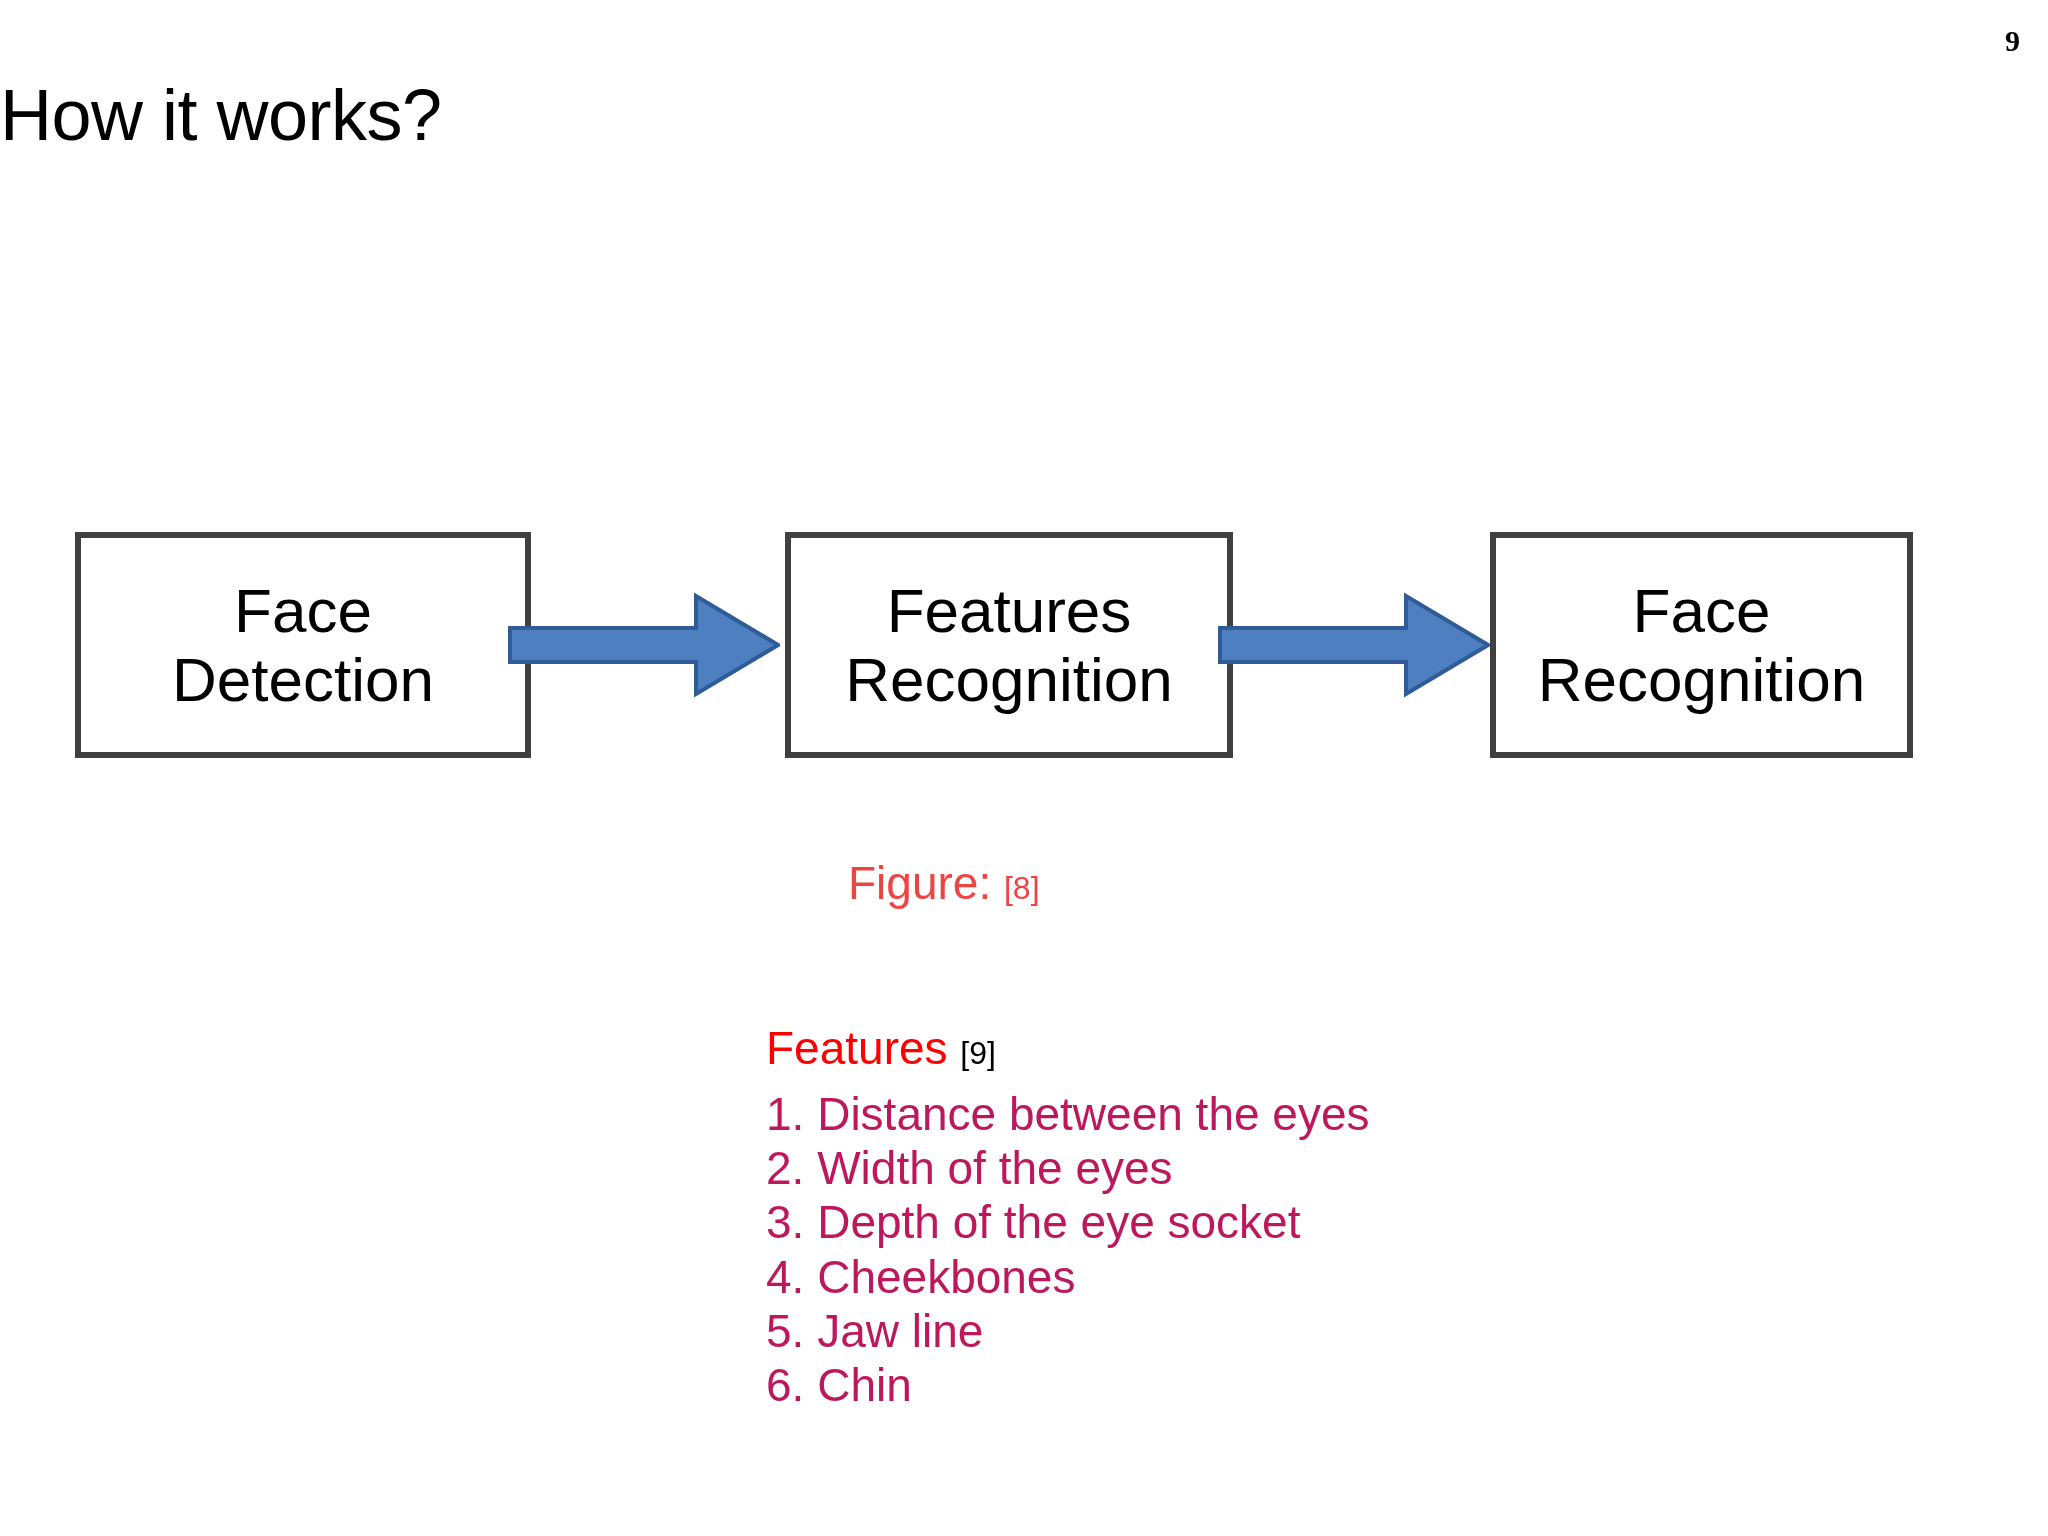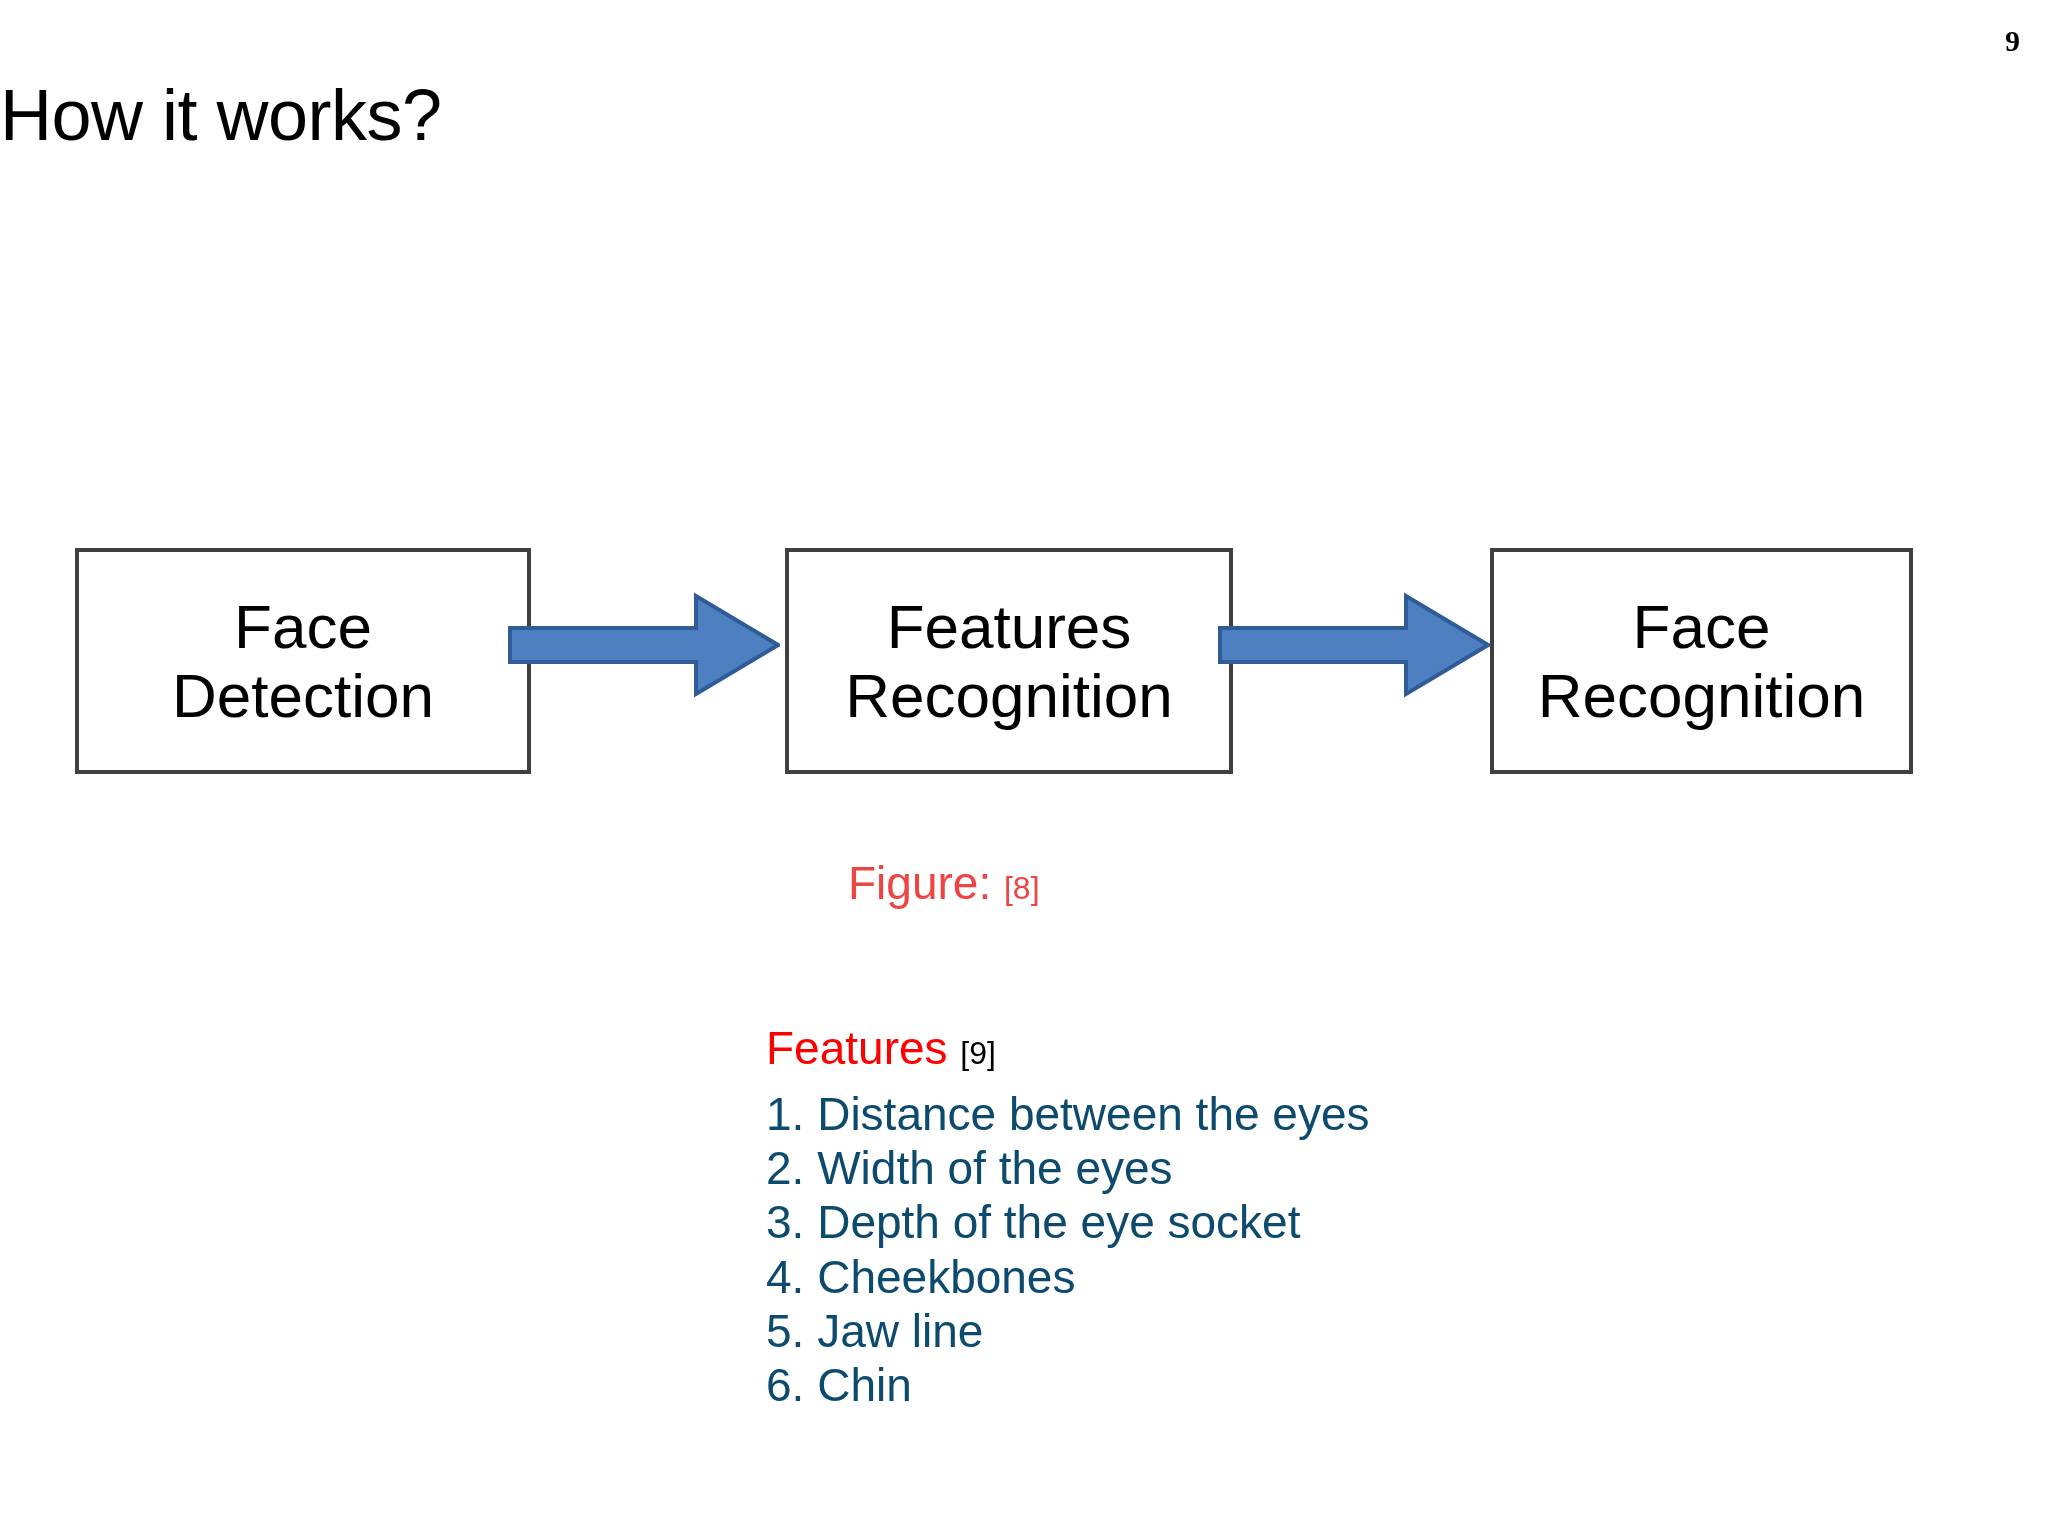--- a/index.html
+++ b/index.html
@@ -46,23 +46,23 @@
   
   .flow {
     position: absolute;
     left: 0;
     top: 532px;
     width: 2048px;
     height: 234px;
   }
   .flow-box {
     position: absolute;
-    top: 16px;
+    top: 0;
     height: 226px;
-    border: 4px solid #404040;
+    border: 6px solid #404040;
     background: #ffffff;
     box-sizing: border-box;
     display: flex;
     flex-direction: column;
     align-items: center;
     justify-content: center;
   }
   .flow-box .line {
     font-size: 62px;
     line-height: 1.12;
@@ -117,21 +117,21 @@
     font-size: 32px;
   }
   .features-list {
     list-style: none;
     margin: 0;
     padding: 0;
   }
   .features-list li {
     font-size: 46px;
     line-height: 1.18;
-    color: #0c4a6e;
+    color: #be185d;
     white-space: nowrap;
   }
   .features-list li .num { }
 </style>
 </head>
 <body>
 
 <div class="slide">
 
   <div class="page-number">9</div>

